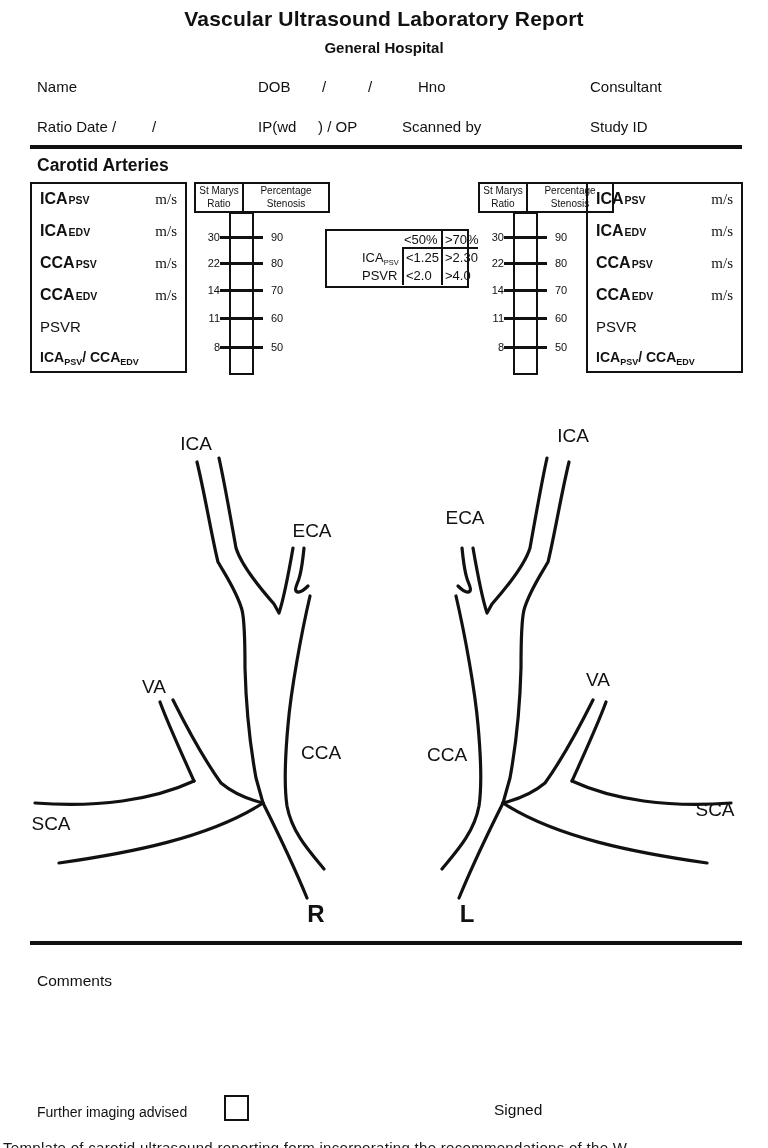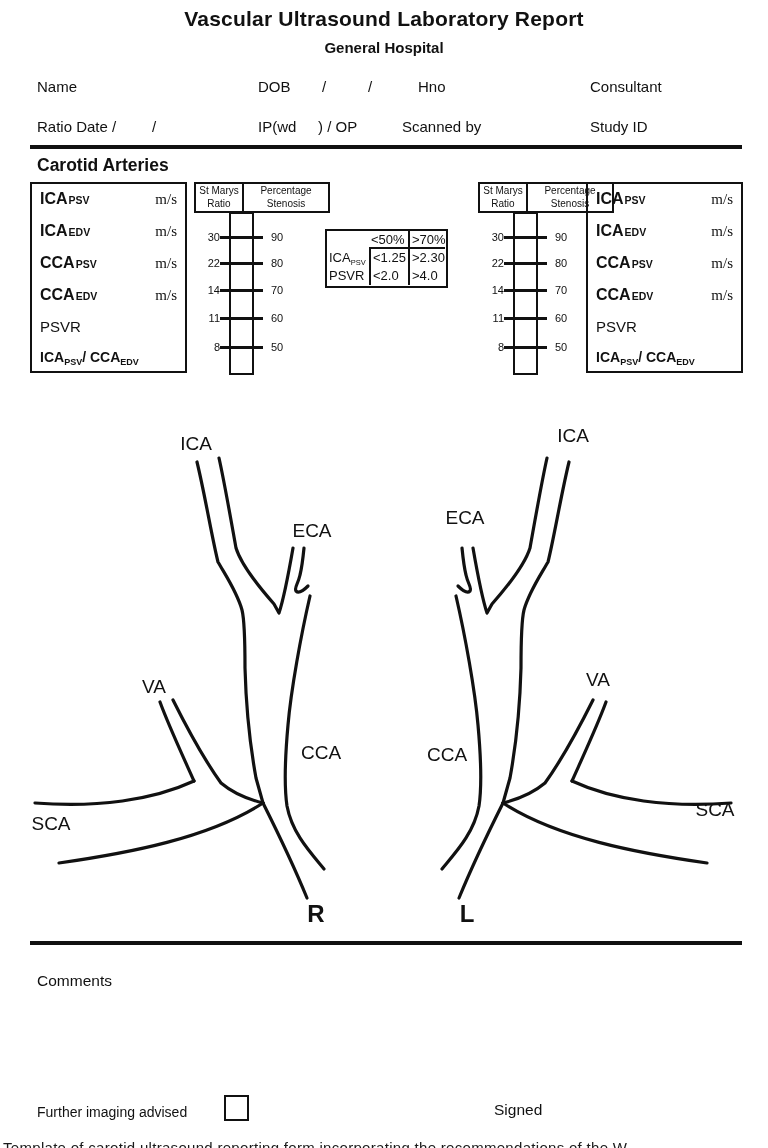--- a/index.html
+++ b/index.html
@@ -33,22 +33,22 @@
          justify-content:center;}
   .sh1{left:6px;width:50px;} .sh2{left:54px;width:88px;}
   .ladder{position:absolute;left:41px;top:30px;width:25px;height:163px;
           border:2px solid #111;box-sizing:border-box;}
   .tick{position:absolute;left:32px;width:43px;height:3px;background:#111;}
   .t0{top:54px;} .t1{top:80px;} .t2{top:107px;} .t3{top:135px;} .t4{top:164px;}
   .num{position:absolute;width:34px;font-size:11px;line-height:16px;}
   .numl{left:-2px;text-align:right;} .numr{left:83px;text-align:left;}
   .n0{top:47px;} .n1{top:73px;} .n2{top:100px;} .n3{top:128px;} .n4{top:157px;}
   
-  .cbox{position:absolute;left:325px;top:229px;width:123px;height:59px;
-        border:2.5px solid #111;box-sizing:border-box;font-size:13px;}
+  .cbox{position:absolute;left:325px;top:229px;width:144px;height:59px;
+        border:2.5px solid #111;box-sizing:border-box;font-size:13px;padding-left:33px;}
   .cgrid{display:grid;grid-template-columns:42px 39px 37px;grid-auto-rows:18px;height:100%;}
   .ccell{padding-left:2px;line-height:17px;white-space:nowrap;box-sizing:border-box;}
   .bb{border-bottom:2px solid #111;} .bl{border-left:2px solid #111;}
   .csub{font-size:7.5px;position:relative;top:3px;}
   
   .diagram{position:absolute;left:0;top:390px;}
   .vessel{fill:none;stroke:#111;stroke-width:3.2;stroke-linecap:round;stroke-linejoin:round;}
   .vlabel{font-family:"Liberation Sans",sans-serif;font-size:19px;fill:#111;}
   .side-label{font-family:"Liberation Sans",sans-serif;font-size:24px;font-weight:bold;fill:#111;}
   

